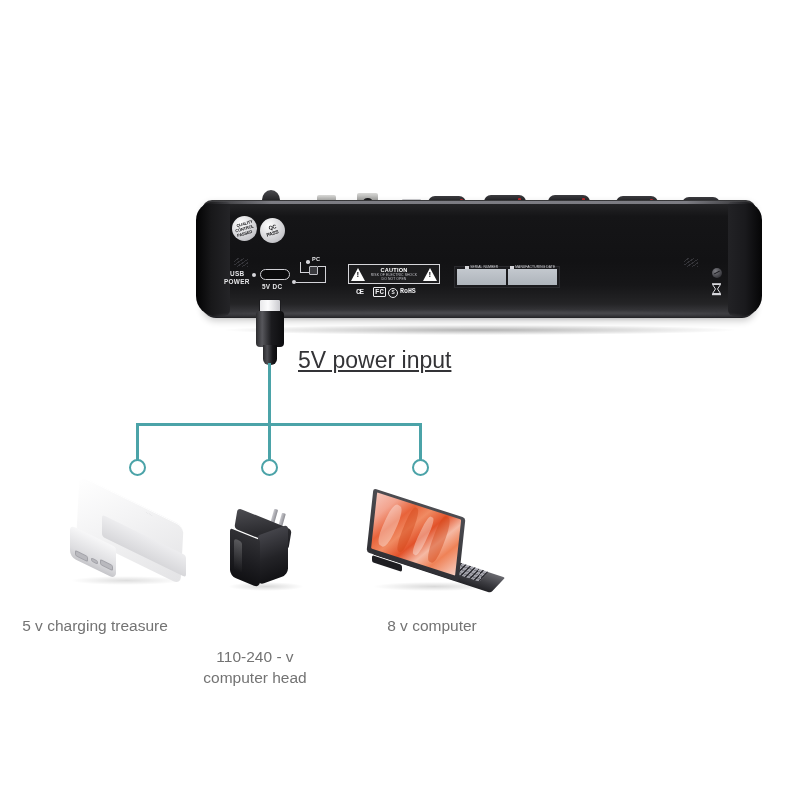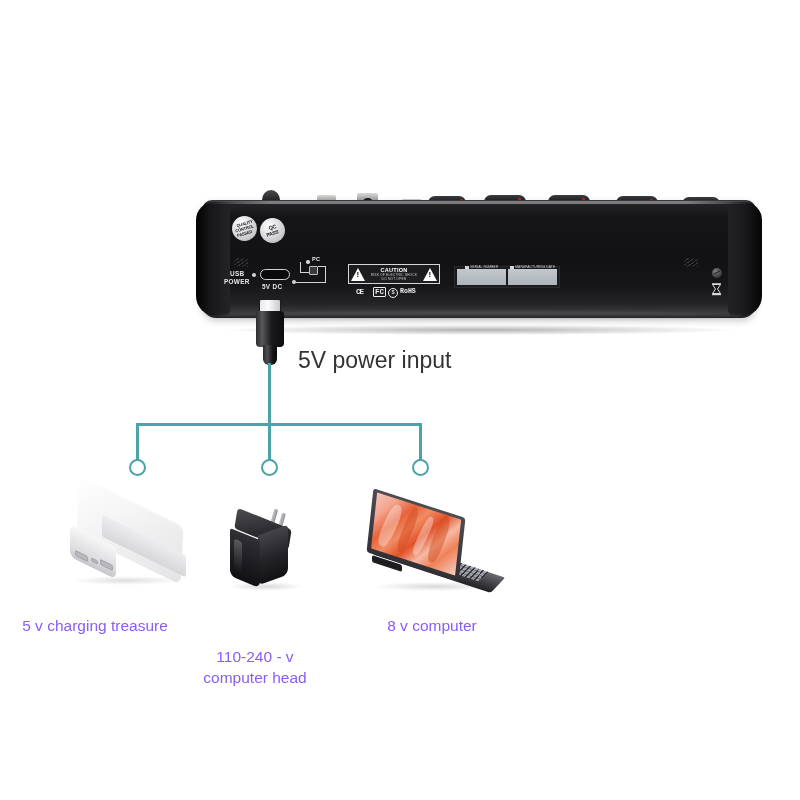--- a/index.html
+++ b/index.html
@@ -413,25 +413,26 @@
     background: #ffffff;
   }
 
   
   .label-main {
     position: absolute;
     font-size: 23px;
     color: #333336;
     font-family: "Liberation Sans", sans-serif;
     white-space: nowrap;
+    text-decoration: underline;
   }
   .caption {
     position: absolute;
     font-size: 15.5px;
-    color: #8b5cf6;
+    color: #737373;
     font-family: "Liberation Sans", sans-serif;
     line-height: 21px;
     text-align: center;
   }
 
   
   #powerbank {
     position: absolute;
     left: 62px;
     top: 498px;

